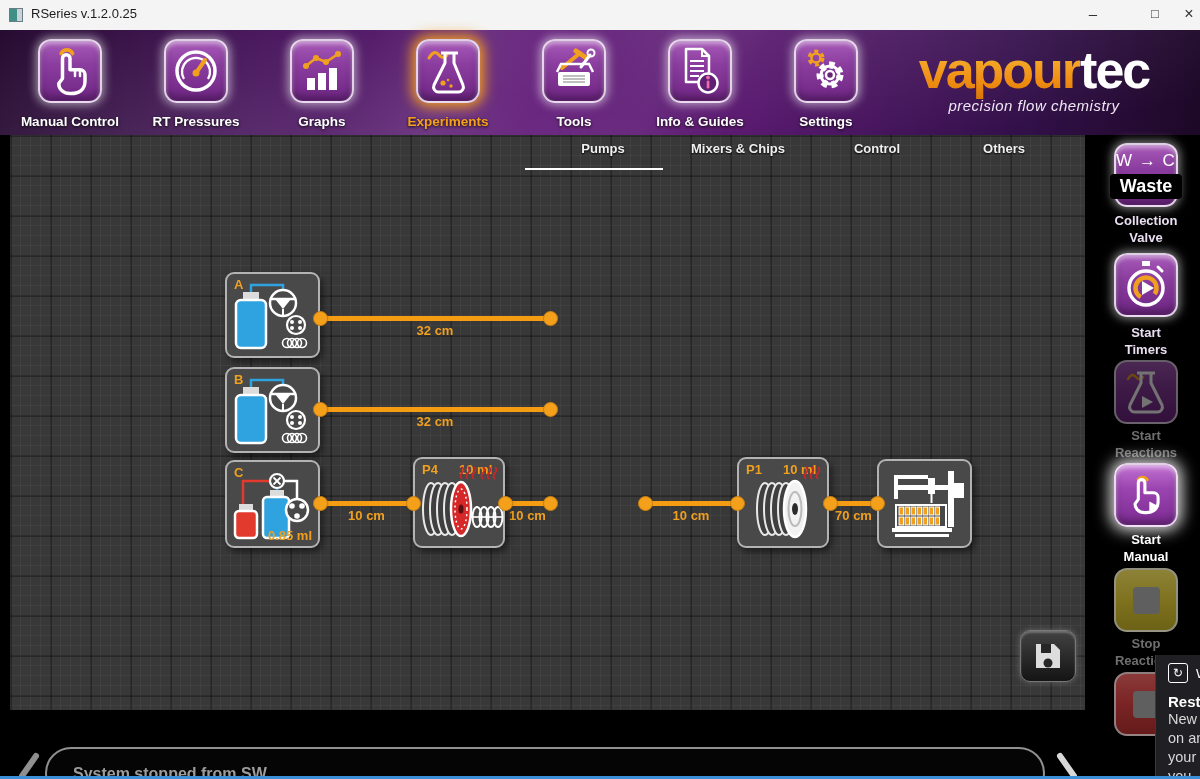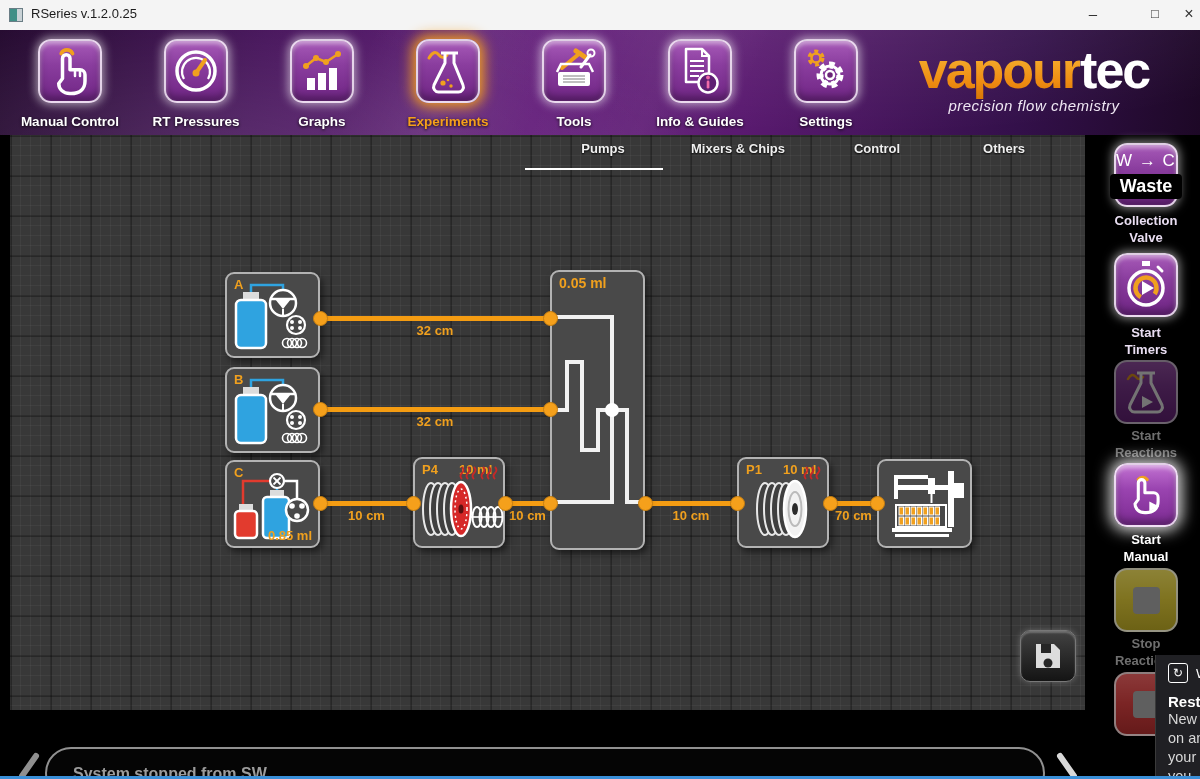--- a/index.html
+++ b/index.html
@@ -361,28 +361,20 @@
         <ellipse cx="46" cy="32" rx="10" ry="27" fill="#d62828" stroke="#fff" stroke-width="2.5"></ellipse>
         <ellipse cx="46" cy="32" rx="6" ry="20" stroke="#fff" stroke-width="1.5" stroke-dasharray="2 3" fill="none"></ellipse>
         <ellipse cx="46" cy="32" rx="2.5" ry="4.5" fill="#5a0f0f"></ellipse>
         <ellipse cx="62" cy="40" rx="4.5" ry="10" stroke="#fff" stroke-width="2" fill="none"></ellipse>
         <ellipse cx="69" cy="40" rx="4.5" ry="10" stroke="#fff" stroke-width="2" fill="none"></ellipse>
         <ellipse cx="76" cy="40" rx="4.5" ry="10" stroke="#fff" stroke-width="2" fill="none"></ellipse>
         <ellipse cx="83" cy="40" rx="4.5" ry="10" stroke="#fff" stroke-width="2" fill="none"></ellipse>
       </svg>
     </div>
 
-    <div class="module" style="left:540px;top:135px;width:95px;height:280px">
-      <span class="mod-label" style="font-size:14px">0.05 ml</span>
-      <svg width="91" height="276" viewBox="0 0 91 276" style="position:absolute;left:0;top:0">
-        <polyline points="0,45 60,45 60,230 0,230" stroke="#f2f2f2" stroke-width="4" fill="none"></polyline>
-        <polyline points="0,138 15,138 15,90 30,90 30,178 46,178 46,138 75,138 75,230 91,230" stroke="#f2f2f2" stroke-width="4" fill="none"></polyline>
-        <circle cx="60" cy="138" r="7" fill="#fff"></circle>
-      </svg>
-    </div>
 
     <div class="module" style="left:727px;top:322px;width:92px;height:91px">
       <span class="mod-label">P1</span>
       <span class="mod-vol">10 ml</span>
       <svg class="heat" style="right:6px" width="18" height="16" viewBox="0 0 18 16">
         <path d="M3,15 q-3,-3 0,-6 q3,-3 0,-6" stroke="#c62828" stroke-width="1.8" fill="none"></path>
         <path d="M9,15 q-3,-3 0,-6 q3,-3 0,-6" stroke="#c62828" stroke-width="1.8" fill="none"></path>
         <path d="M15,15 q-3,-3 0,-6 q3,-3 0,-6" stroke="#c62828" stroke-width="1.8" fill="none"></path>
       </svg>
       <svg width="90" height="66" viewBox="0 0 90 66" style="position:absolute;left:0;top:18px">

